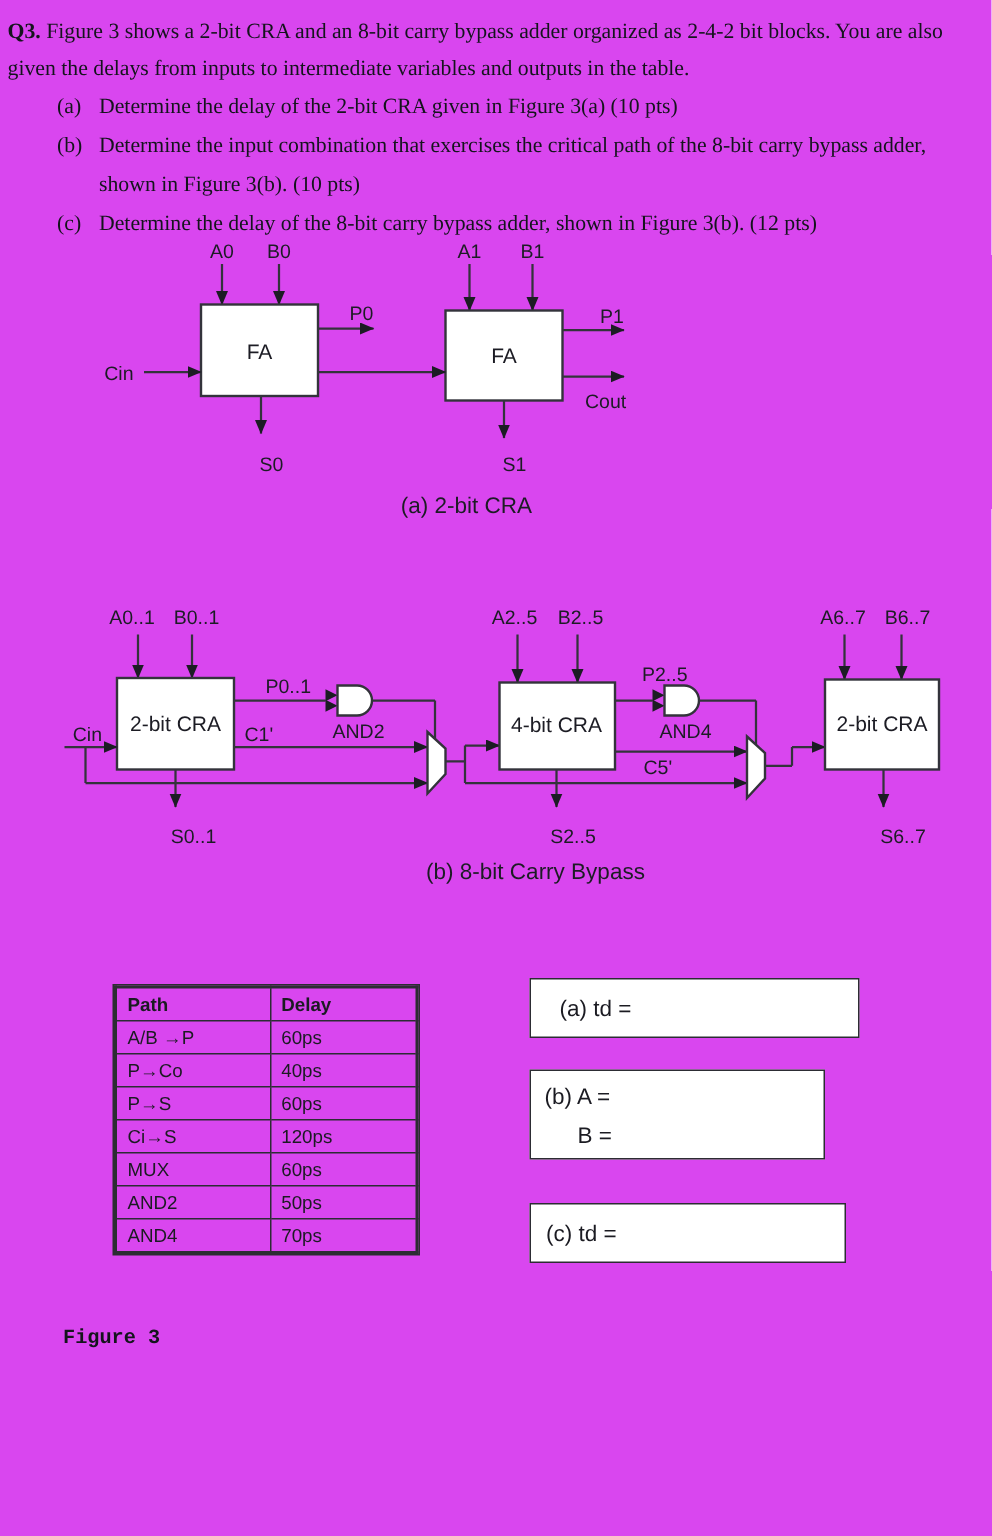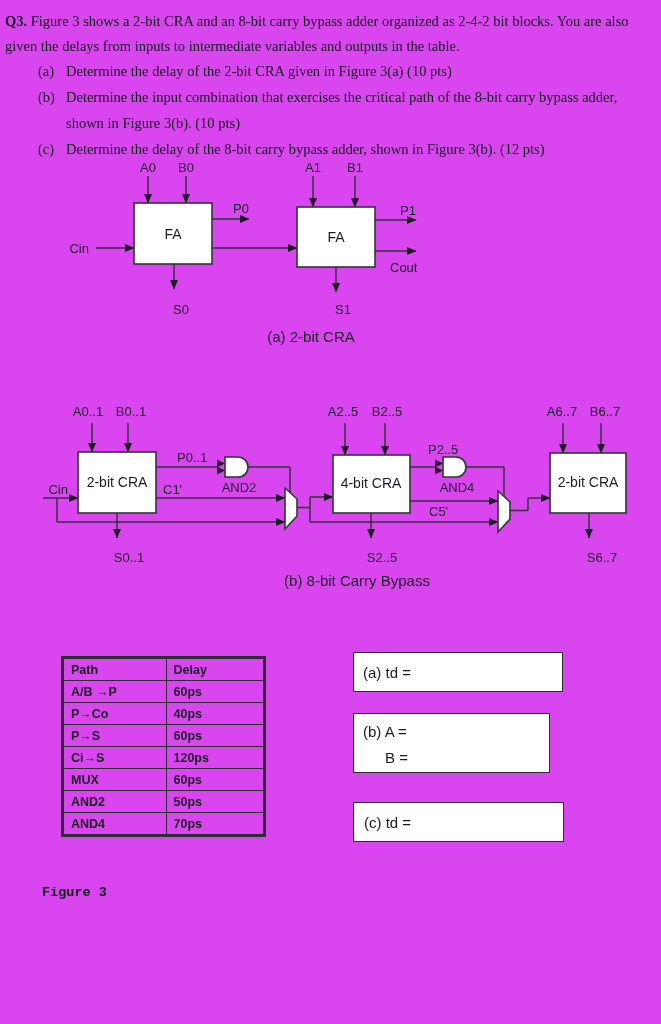--- a/index.html
+++ b/index.html
@@ -22,38 +22,38 @@
   svg .lbl{font-size:13px;}
   svg .blk{font-size:14px;}
   svg .cap{font-size:15px;}
   svg line, svg path.wire{stroke:#33333b;stroke-width:1.5;fill:none;}
   svg rect.box, svg path.gate, svg polygon.mux{fill:#ffffff;stroke:#33333b;stroke-width:1.6;}
   svg polygon.ah{fill:#1c1c24;stroke:none;}
   .diagA{position:absolute;left:0;top:152px;}
   .diagB{position:absolute;left:0;top:395px;}
   
   .dtable{
-    position:absolute;left:62px;top:657px;width:201px;
+    position:absolute;left:76px;top:657px;width:201px;
     border-collapse:collapse;table-layout:fixed;
     font-family:"Liberation Sans", sans-serif;font-size:12.5px;color:#1b1b22;
   }
   .dtable td,.dtable th{
     border:1px solid #2c2c33;height:21px;padding:0 0 0 7px;
-    text-align:left;vertical-align:middle;font-weight:700;
+    text-align:left;vertical-align:middle;font-weight:400;
   }
   .dtable th{font-weight:700;}
   .dtable{border:2px solid #2c2c33;outline:1px solid #2c2c33;}
   .dtable col.c1{width:103px;}
   .dtable col.c2{width:98px;}
   
   .ansbox{
     position:absolute;border:1.6px solid #2c2c33;background:#ffffff;
     font-family:"Liberation Sans", sans-serif;font-size:15px;color:#1b1b22;
   }
-  .ans-a{left:353px;top:652px;width:199px;height:38px;display:flex;align-items:center;padding-left:9px;}
+  .ans-a{left:353px;top:652px;width:199px;height:38px;display:flex;align-items:center;padding-left:19px;}
   .ans-b{left:353px;top:713px;width:197px;height:60px;padding:9px 11px 0 9px;box-sizing:border-box;}
   .ans-b .l2{margin:9px 0 0 22px;}
   .ans-c{left:353px;top:802px;width:199px;height:38px;display:flex;align-items:center;padding-left:10px;text-align:right;}
   
   .figlabel{
     position:absolute;left:42px;top:885px;
     font-family:Liberation Mono, monospace;font-weight:bold;font-size:13.5px;color:#14141c;
   }
 </style>
 </head>

